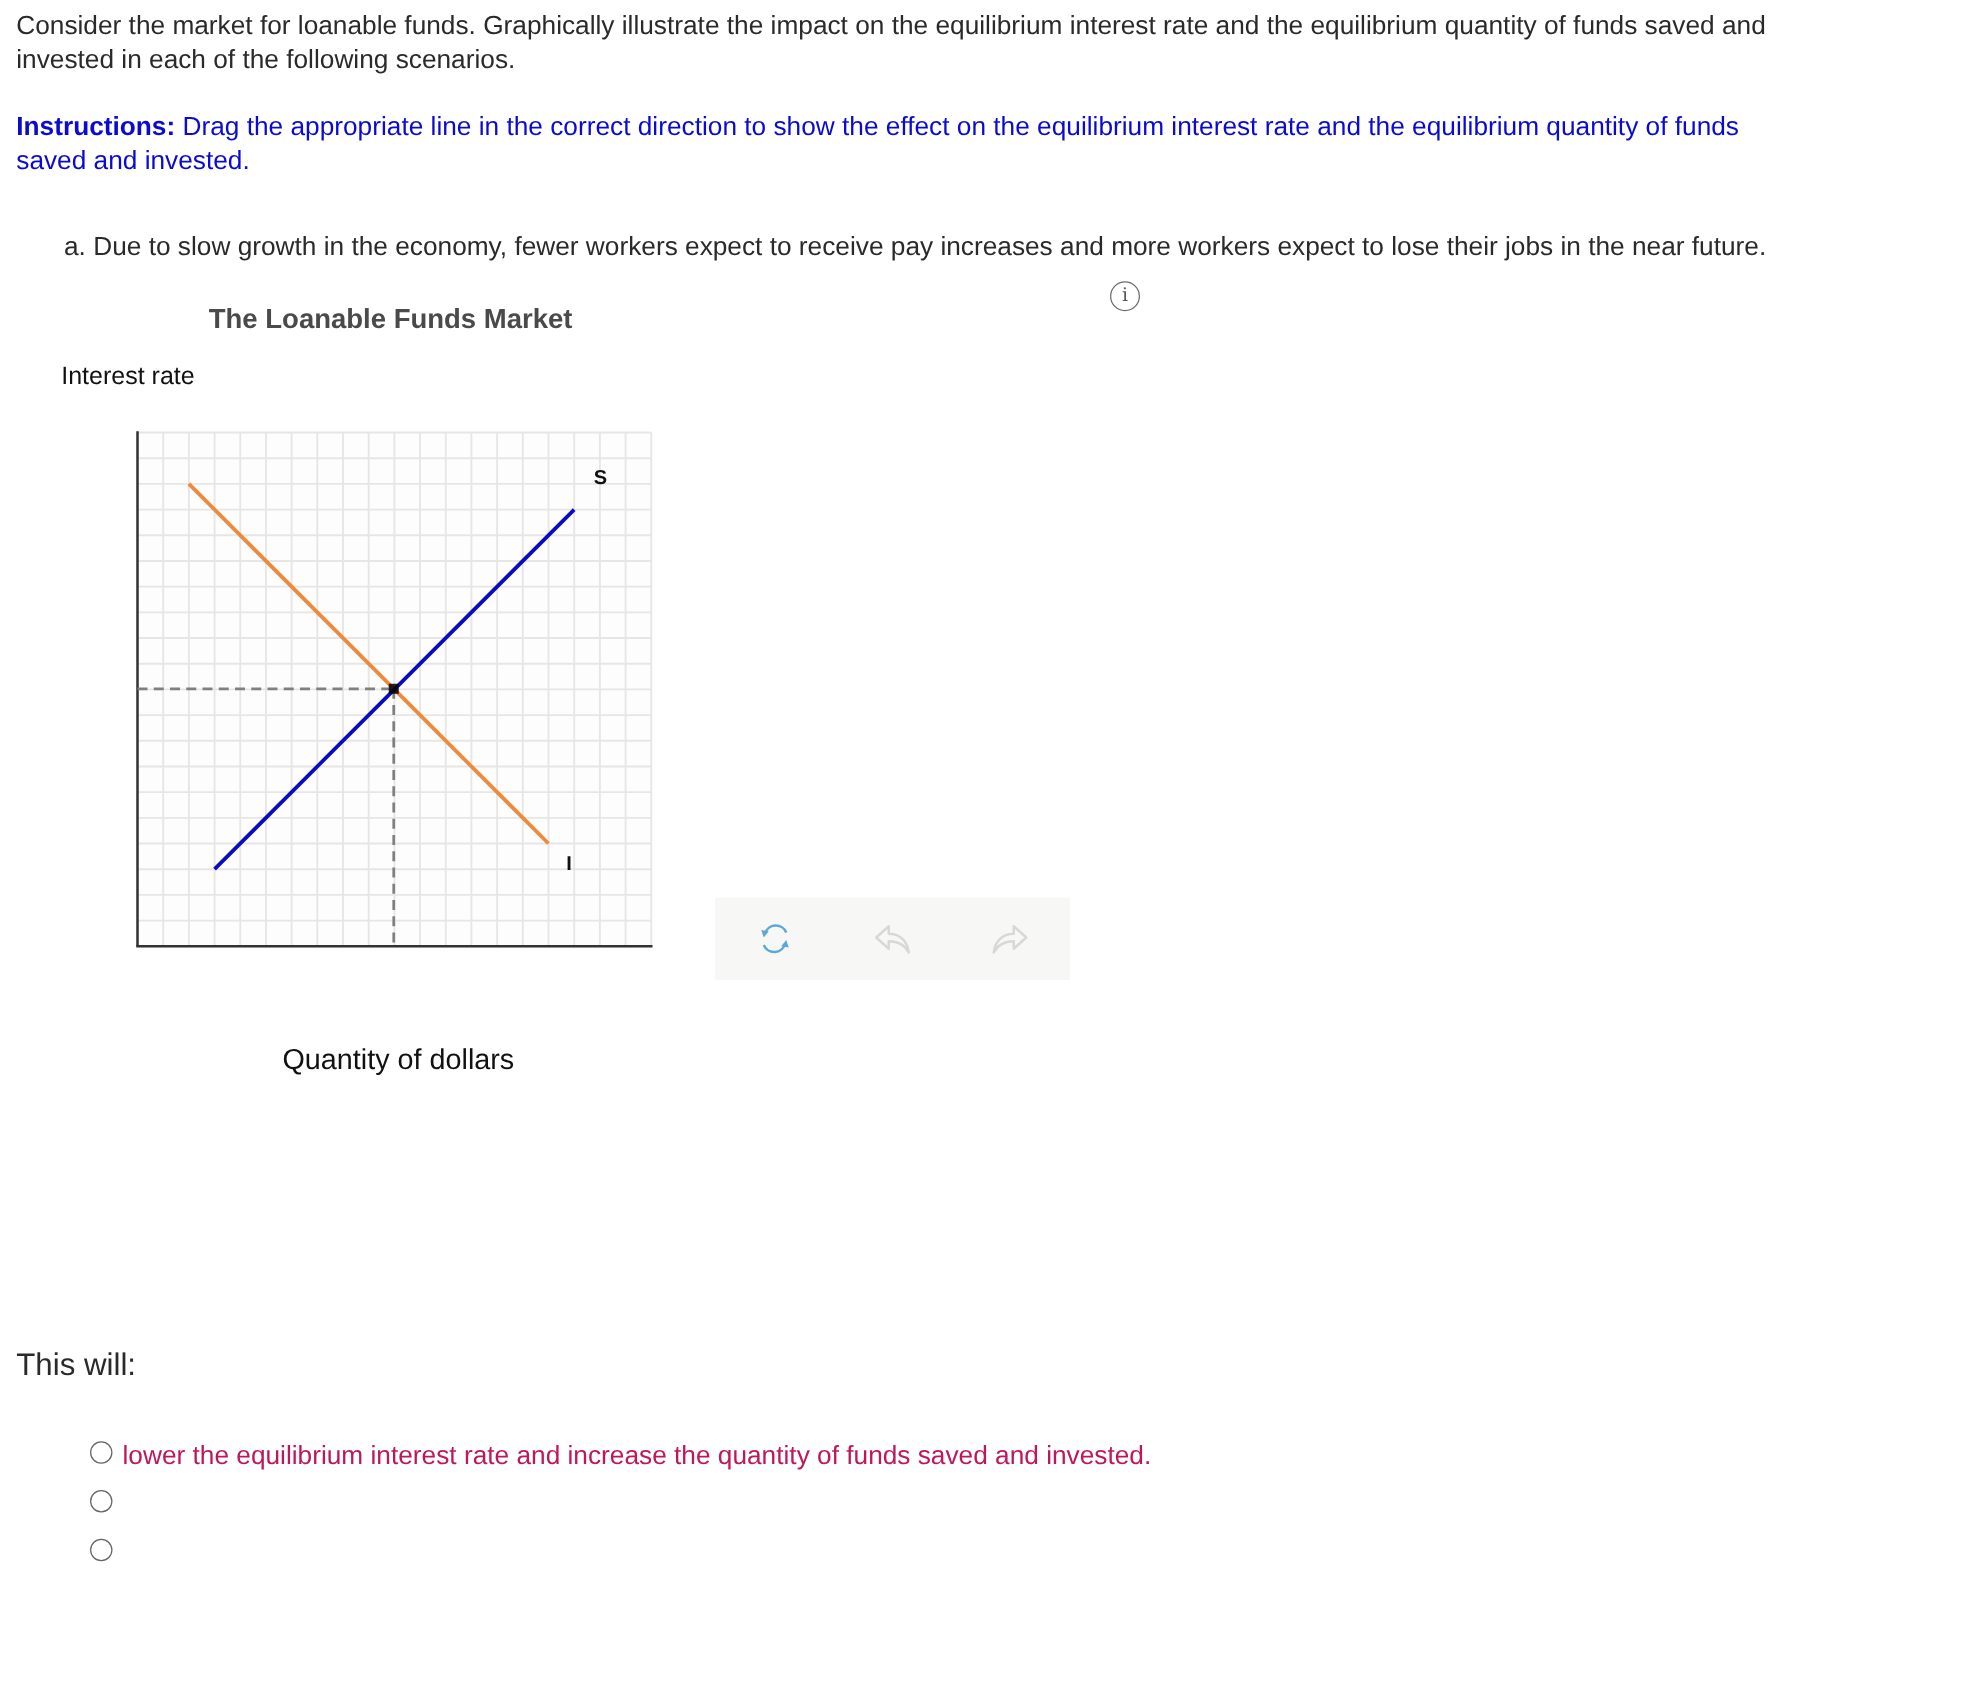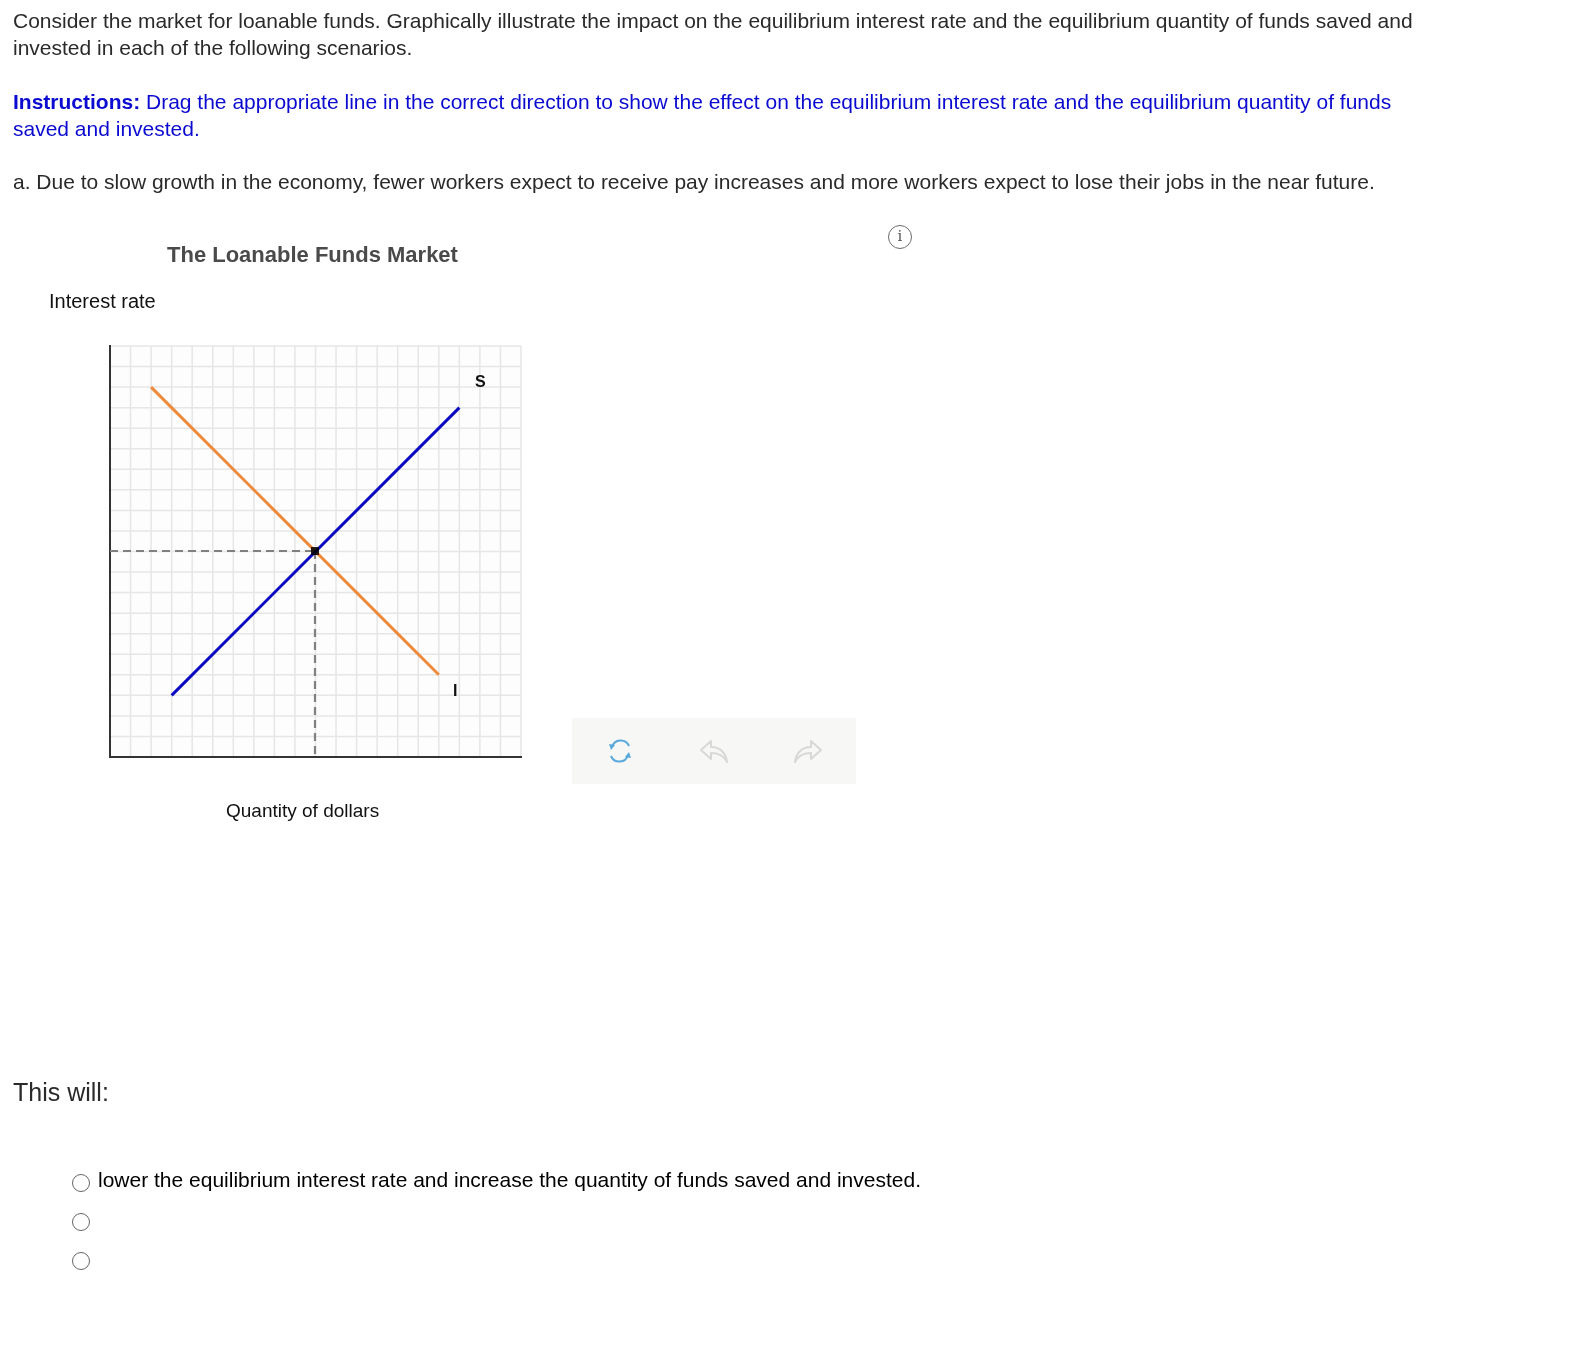--- a/index.html
+++ b/index.html
@@ -7,56 +7,56 @@
     width: 1578px; height: 1356px; position: relative; overflow: hidden;
     font-family: "Liberation Sans", sans-serif; color: #222;
   }
   .para {
     position: absolute; left: 13px; width: 1420px;
     font-size: 21px; line-height: 27px; color: #2a2a2a;
   }
   #p-intro { top: 7px; }
   #p-instr { top: 88px; color: #0a0ad0; }
   #p-instr b { font-weight: bold; }
-  #p-scenario { top: 168px; width: 1400px; }
+  #p-scenario { top: 184px; width: 1400px; text-align: right; }
 
   .info-icon {
     position: absolute; left: 888px; top: 225px; width: 24px; height: 24px;
     border: 1.5px solid #6b6b6b; border-radius: 50%; box-sizing: border-box;
     font-family: "DejaVu Serif", serif; font-size: 15px; line-height: 21px;
     text-align: center; color: #555; cursor: pointer;
   }
   .graph-title {
     position: absolute; left: 167px; top: 242px;
     font-size: 22px; font-weight: bold; color: #4a4a4a;
   }
   .y-label {
     position: absolute; left: 49px; top: 290px; font-size: 20px; color: #111;
   }
   .x-label {
-    position: absolute; left: 226px; top: 800px; font-size: 19px; color: #111;
+    position: absolute; left: 226px; top: 834px; font-size: 23px; color: #111;
   }
   svg.graph { position: absolute; left: 0; top: 0; }
 
   .toolbar {
     position: absolute; left: 572px; top: 718px; width: 284px; height: 66px;
     background: #f7f7f5;
   }
   .tool-btn {
     position: absolute; top: 13px; width: 40px; height: 40px; cursor: pointer;
     display: flex; align-items: center; justify-content: center;
   }
 
   .this-will {
     position: absolute; left: 13px; top: 1078px; font-size: 25px; color: #2a2a2a;
   }
   .options { position: absolute; left: 72px; top: 1153px; }
   .option {
-    display: flex; align-items: flex-end; height: 39px; cursor: pointer;
-    font-size: 21px; color: #000000;
+    display: flex; align-items: flex-start; height: 39px; cursor: pointer;
+    font-size: 21px; color: #be185d;
   }
   .radio {
     width: 18px; height: 18px; border: 1.5px solid #666; border-radius: 50%;
     box-sizing: border-box; margin-right: 8px; flex: none; background: #fff;
   }
 </style>
 </head>
 <body>
 
 <div class="para" id="p-intro">Consider the market for loanable funds. Graphically illustrate the impact on the equilibrium interest rate and the equilibrium quantity of funds saved and invested in each of the following scenarios.</div>

